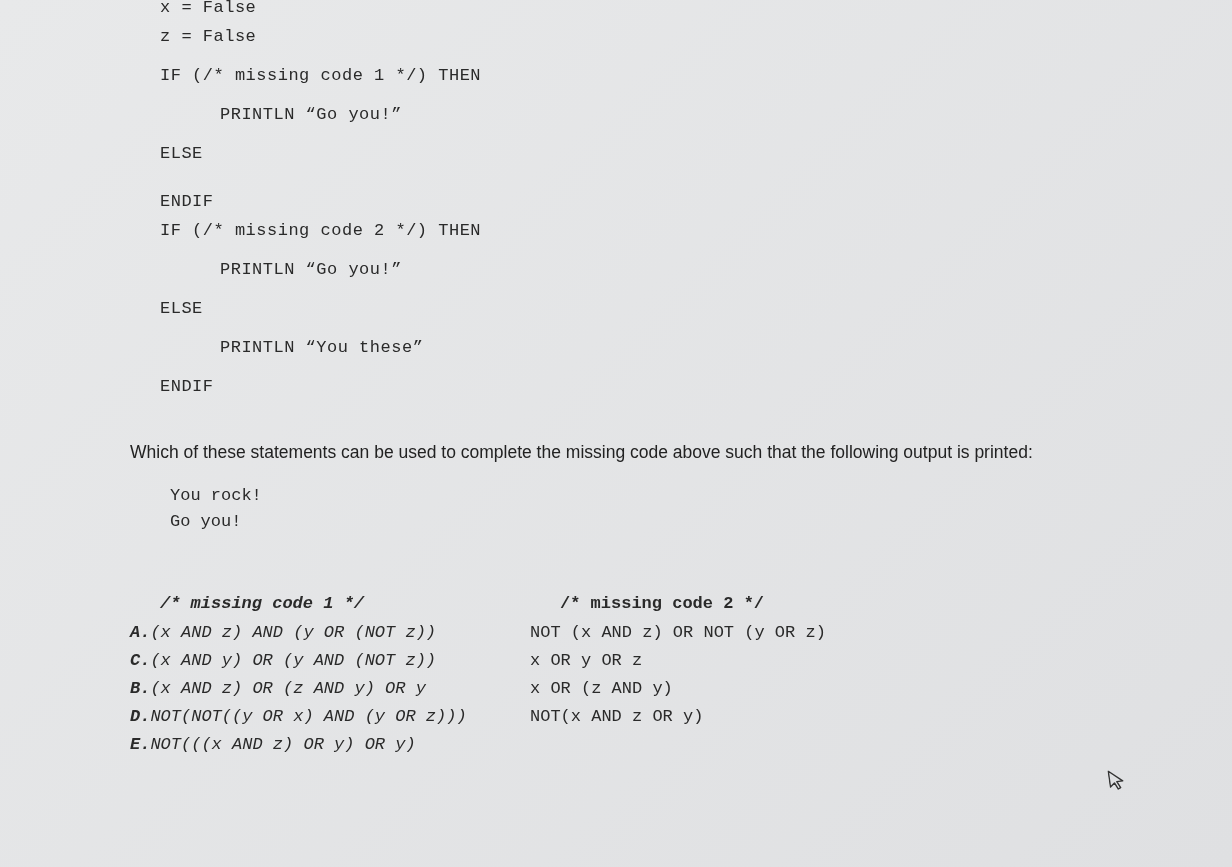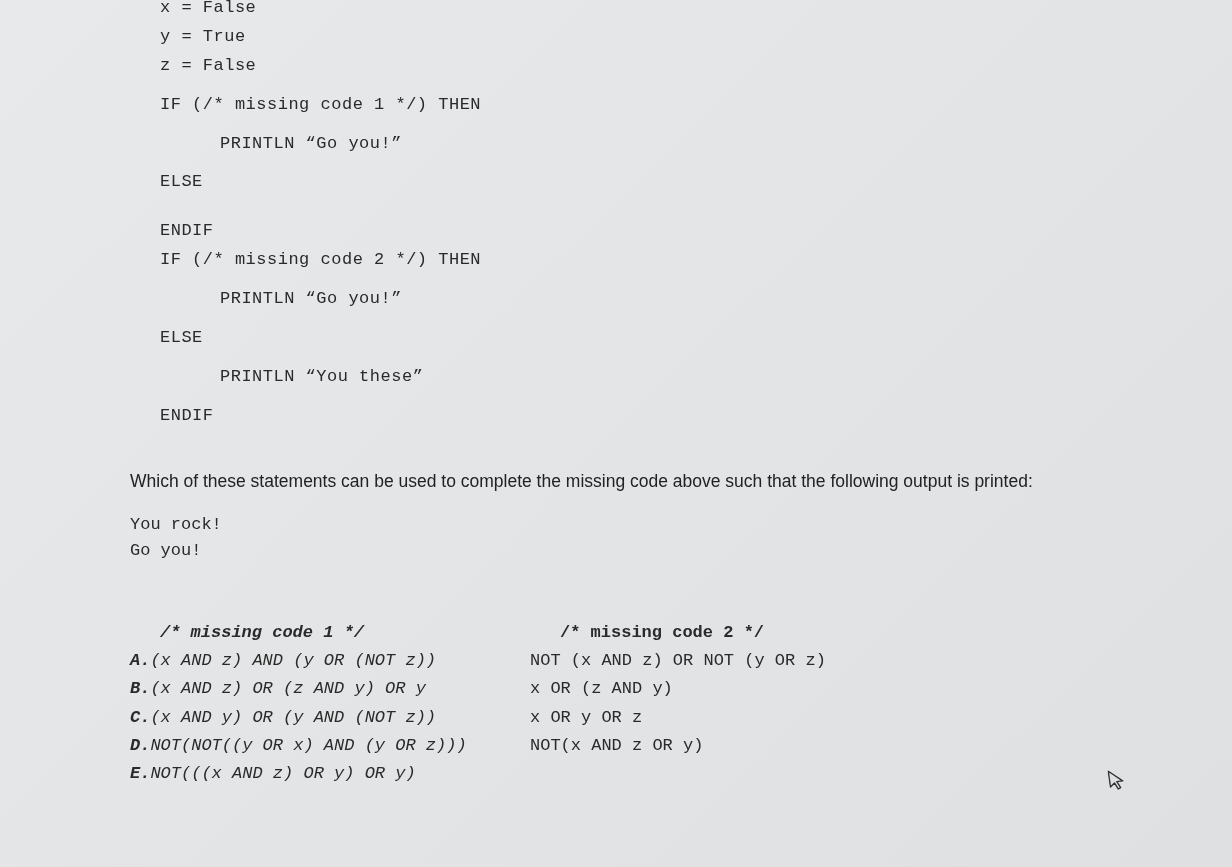--- a/index.html
+++ b/index.html
@@ -27,20 +27,21 @@
   font-family: Arial, Helvetica, sans-serif;
   font-size: 17.5px;
   color: #222;
   margin-top: 40px;
   margin-bottom: 20px;
 }
 .output-block {
   font-family: "Consolas", "Courier New", monospace;
   font-size: 17px;
   line-height: 1.55;
+  margin-left: 40px;
   margin-top: 10px;
 }
 .answers {
   margin-top: 55px;
   font-size: 17px;
   line-height: 1.65;
 }
 .answers .row {
   display: flex;
 }
@@ -70,21 +71,20 @@
   pointer-events: none;
 }
 </style>
 </head>
 <body>
 
 <div class="content">
 
   <div class="code-block">
     <div class="ind1">x = False</div>
-    <div class="ind1">y = True</div>
     <div class="ind1">z = False</div>
     <div class="br"></div>
     <div class="ind1">IF (/* missing code 1 */) THEN</div>
     <div class="br"></div>
     <div class="ind3">PRINTLN “Go you!”</div>
     <div class="br"></div>
     <div class="ind1">ELSE</div>
     <div class="br"></div>
     <div class="br"></div>
     <div class="ind1">ENDIF</div>
@@ -109,26 +109,26 @@
   <div class="answers">
     <div class="row">
       <div class="col1 hdr ind1">/* missing code 1 */</div>
       <div class="col2 hdr">/* missing code 2 */</div>
     </div>
     <div class="row">
       <div class="col1"><span class="label">A.</span><span>(x AND z) AND (y OR (NOT z))</span></div>
       <div class="col2">NOT (x AND z) OR NOT (y OR z)</div>
     </div>
     <div class="row">
+      <div class="col1"><span class="label">C.</span><span>(x AND y) OR (y AND (NOT z))</span></div>
+      <div class="col2">x OR y OR z</div>
+    </div>
+    <div class="row">
       <div class="col1"><span class="label">B.</span><span>(x AND z) OR (z AND y) OR y</span></div>
       <div class="col2">x OR (z AND y)</div>
-    </div>
-    <div class="row">
-      <div class="col1"><span class="label">C.</span><span>(x AND y) OR (y AND (NOT z))</span></div>
-      <div class="col2">x OR y OR z</div>
     </div>
     <div class="row">
       <div class="col1"><span class="label">D.</span><span>NOT(NOT((y OR x) AND (y OR z)))</span></div>
       <div class="col2">NOT(x AND z OR y)</div>
     </div>
     <div class="row">
       <div class="col1"><span class="label">E.</span><span>NOT(((x AND z) OR y) OR y)</span></div>
     </div>
   </div>
 

